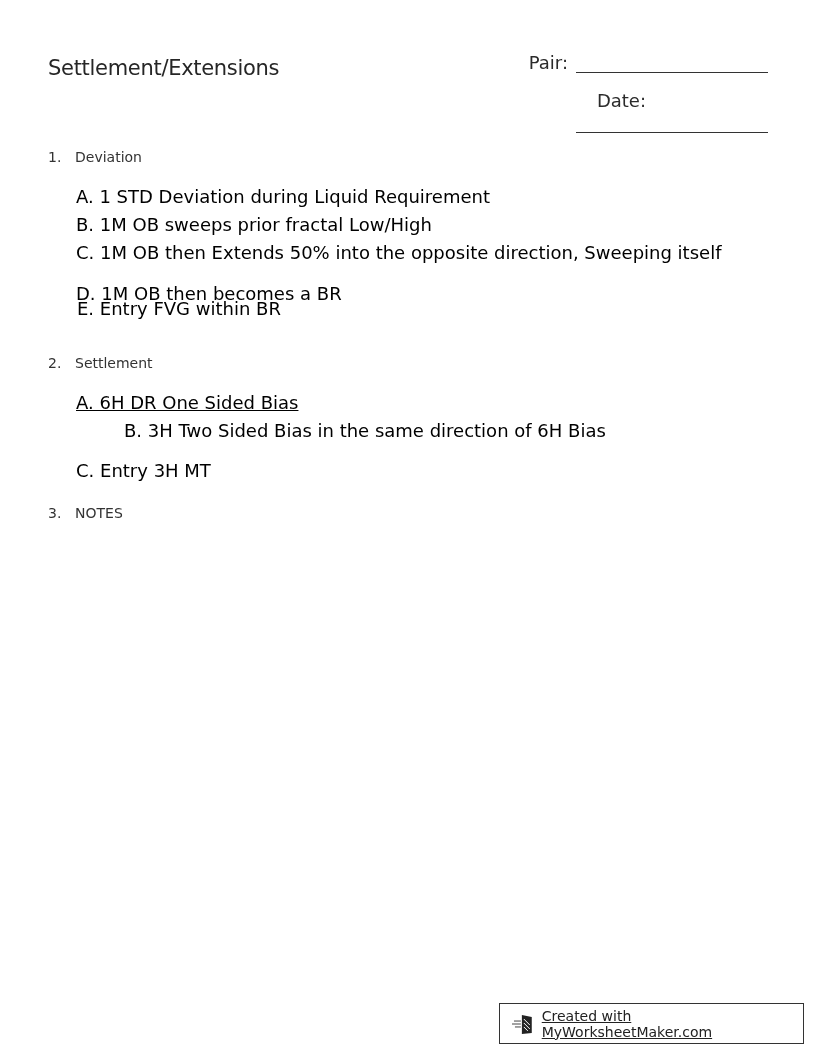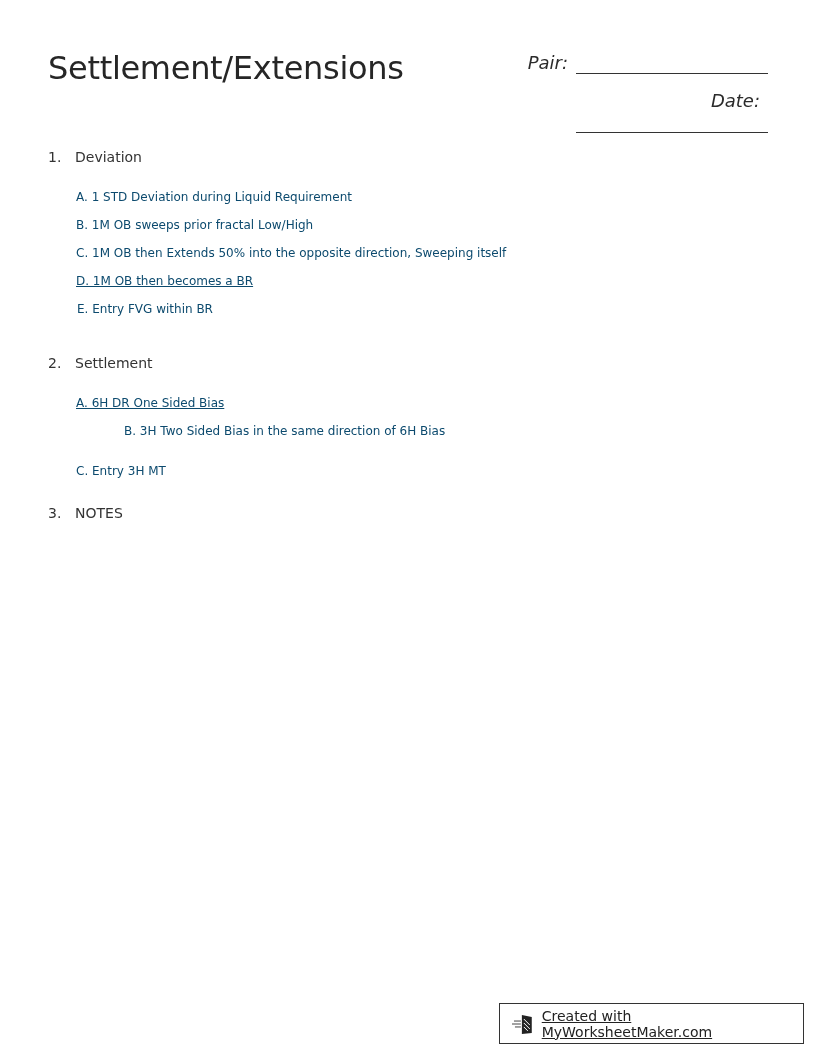--- a/index.html
+++ b/index.html
@@ -3,45 +3,44 @@
   <meta charset="utf-8">
   <style>
     html, body { margin: 0; padding: 0; background: #ffffff; }
     body {
       width: 816px; height: 1056px; position: relative; overflow: hidden;
       font-family: "DejaVu Sans", "Liberation Sans", sans-serif;
       color: #2b2b2b;
     }
     .title {
       position: absolute; left: 48px; top: 48px;
-      font-size: 32px; font-weight: normal; letter-spacing: -0.3px;
+      font-size: 21px; font-weight: normal; letter-spacing: -0.3px;
       color: #262626; margin: 0; line-height: 40px;
     }
     .field {
-      position: absolute; display: flex; align-items: flex-end;
+      position: absolute; display: flex; align-items: flex-start;
       right: 48px;
-      font-style: italic;
     }
     .field .lbl {
       font-size: 18px; color: #2b2b2b; line-height: 22px;
       text-align: right; width: 70px; margin-right: 8px;
     }
     .field .line {
       width: 192px; border-bottom: 1.5px solid #333; height: 20px;
     }
     .field-pair { top: 52px; }
     .field-date { top: 90px; flex-direction: column; }
 
     .section-head {
       position: absolute; left: 48px; font-size: 14px; color: #333;
       display: flex; line-height: 18px;
     }
     .section-head .num { width: 27px; }
     .item {
-      position: absolute; left: 76px; font-size: 12px; color: #0c4a6e;
+      position: absolute; left: 76px; font-size: 18px; color: #000000;
       line-height: 18px; white-space: nowrap;
     }
     .footer {
       position: absolute; left: 499px; top: 1003px; width: 305px; height: 41px;
       border: 1.5px solid #333; box-sizing: border-box;
       display: flex; align-items: center; padding-left: 12px;
       font-size: 14px; color: #222; text-decoration: underline;
     }
     .footer svg { margin-right: 6px; }
   </style>
@@ -59,21 +58,21 @@
   <span class="line"></span>
 </div>
 
 <div class="section-head" style="top:148px;">
   <span class="num">1.</span>
   <span>Deviation</span>
 </div>
 <div class="item" style="top:188px;">A. 1 STD Deviation during Liquid Requirement</div>
 <div class="item" style="top:216px;">B. 1M OB sweeps prior fractal Low/High</div>
 <div class="item" style="top:244px;">C. 1M OB then Extends 50% into the opposite direction, Sweeping itself</div>
-<div class="item" style="top:272px;text-decoration:underline;">D. 1M OB then becomes a BR</div>
+<div class="item" style="top:285px;">D. 1M OB then becomes a BR</div>
 <div class="item" style="top:300px; left:77px;text-align:right;">E. Entry FVG within BR</div>
 
 <div class="section-head" style="top:354px;">
   <span class="num">2.</span>
   <span>Settlement</span>
 </div>
 <div class="item" style="top:394px;text-decoration:underline;">A. 6H DR One Sided Bias</div>
 <div class="item" style="top:422px;margin-left:48px;">B. 3H Two Sided Bias in the same direction of 6H Bias</div>
 <div class="item" style="top:462px;">C. Entry 3H MT</div>
 

